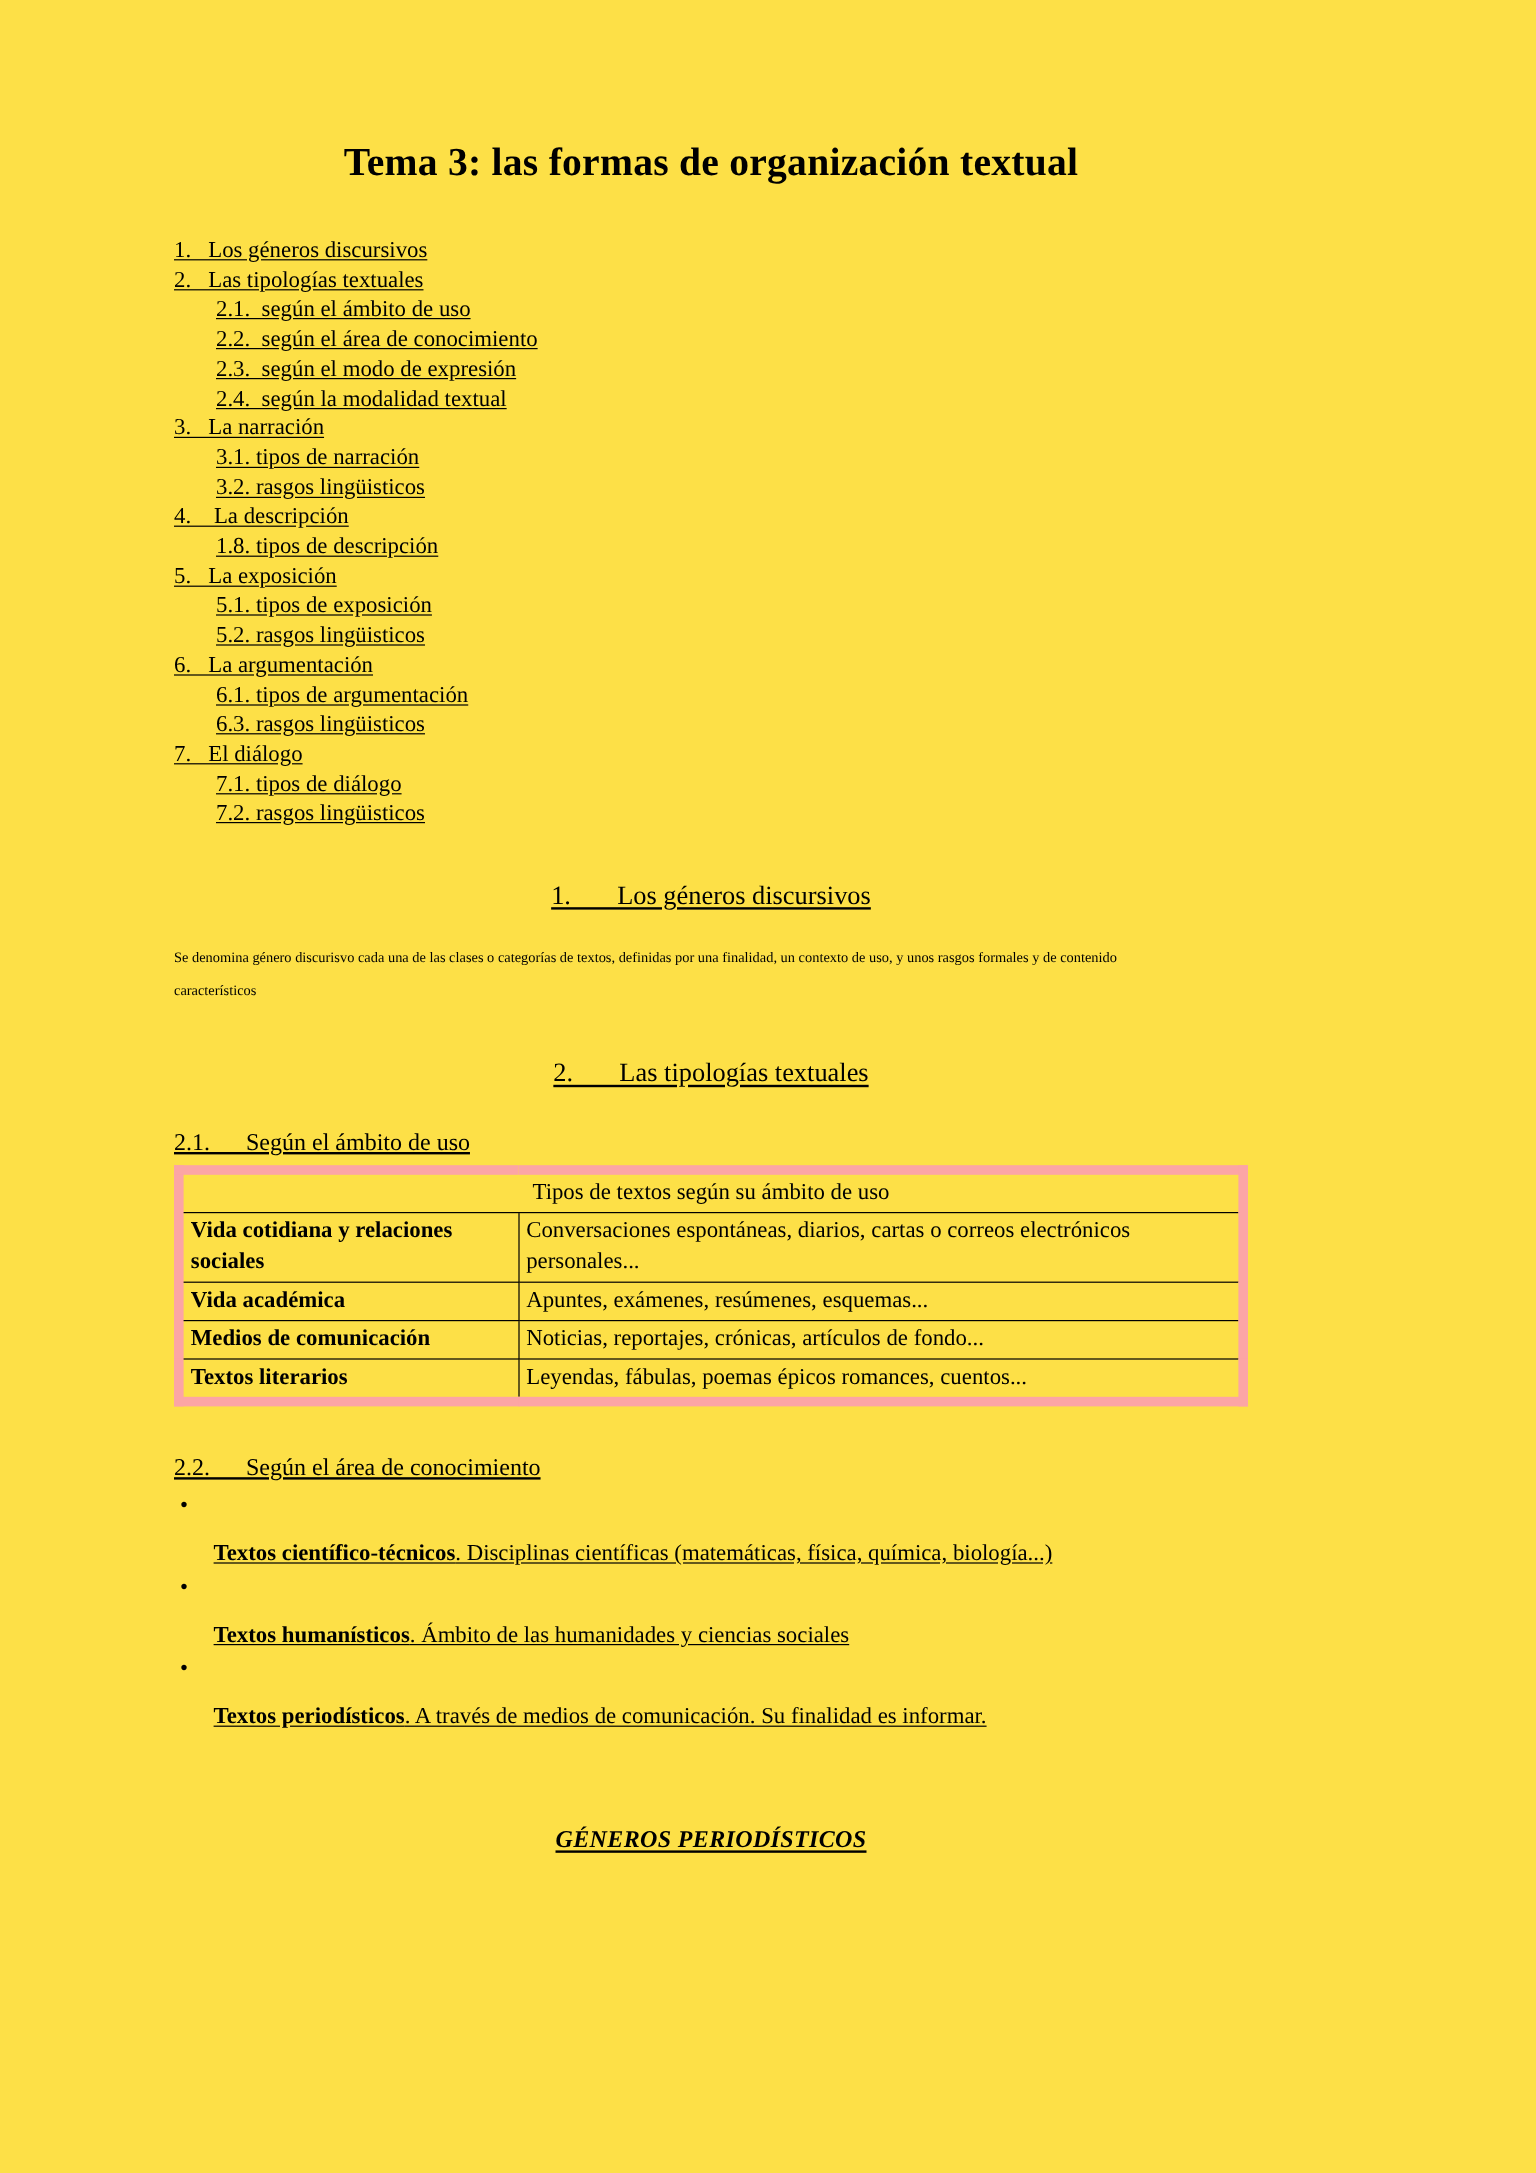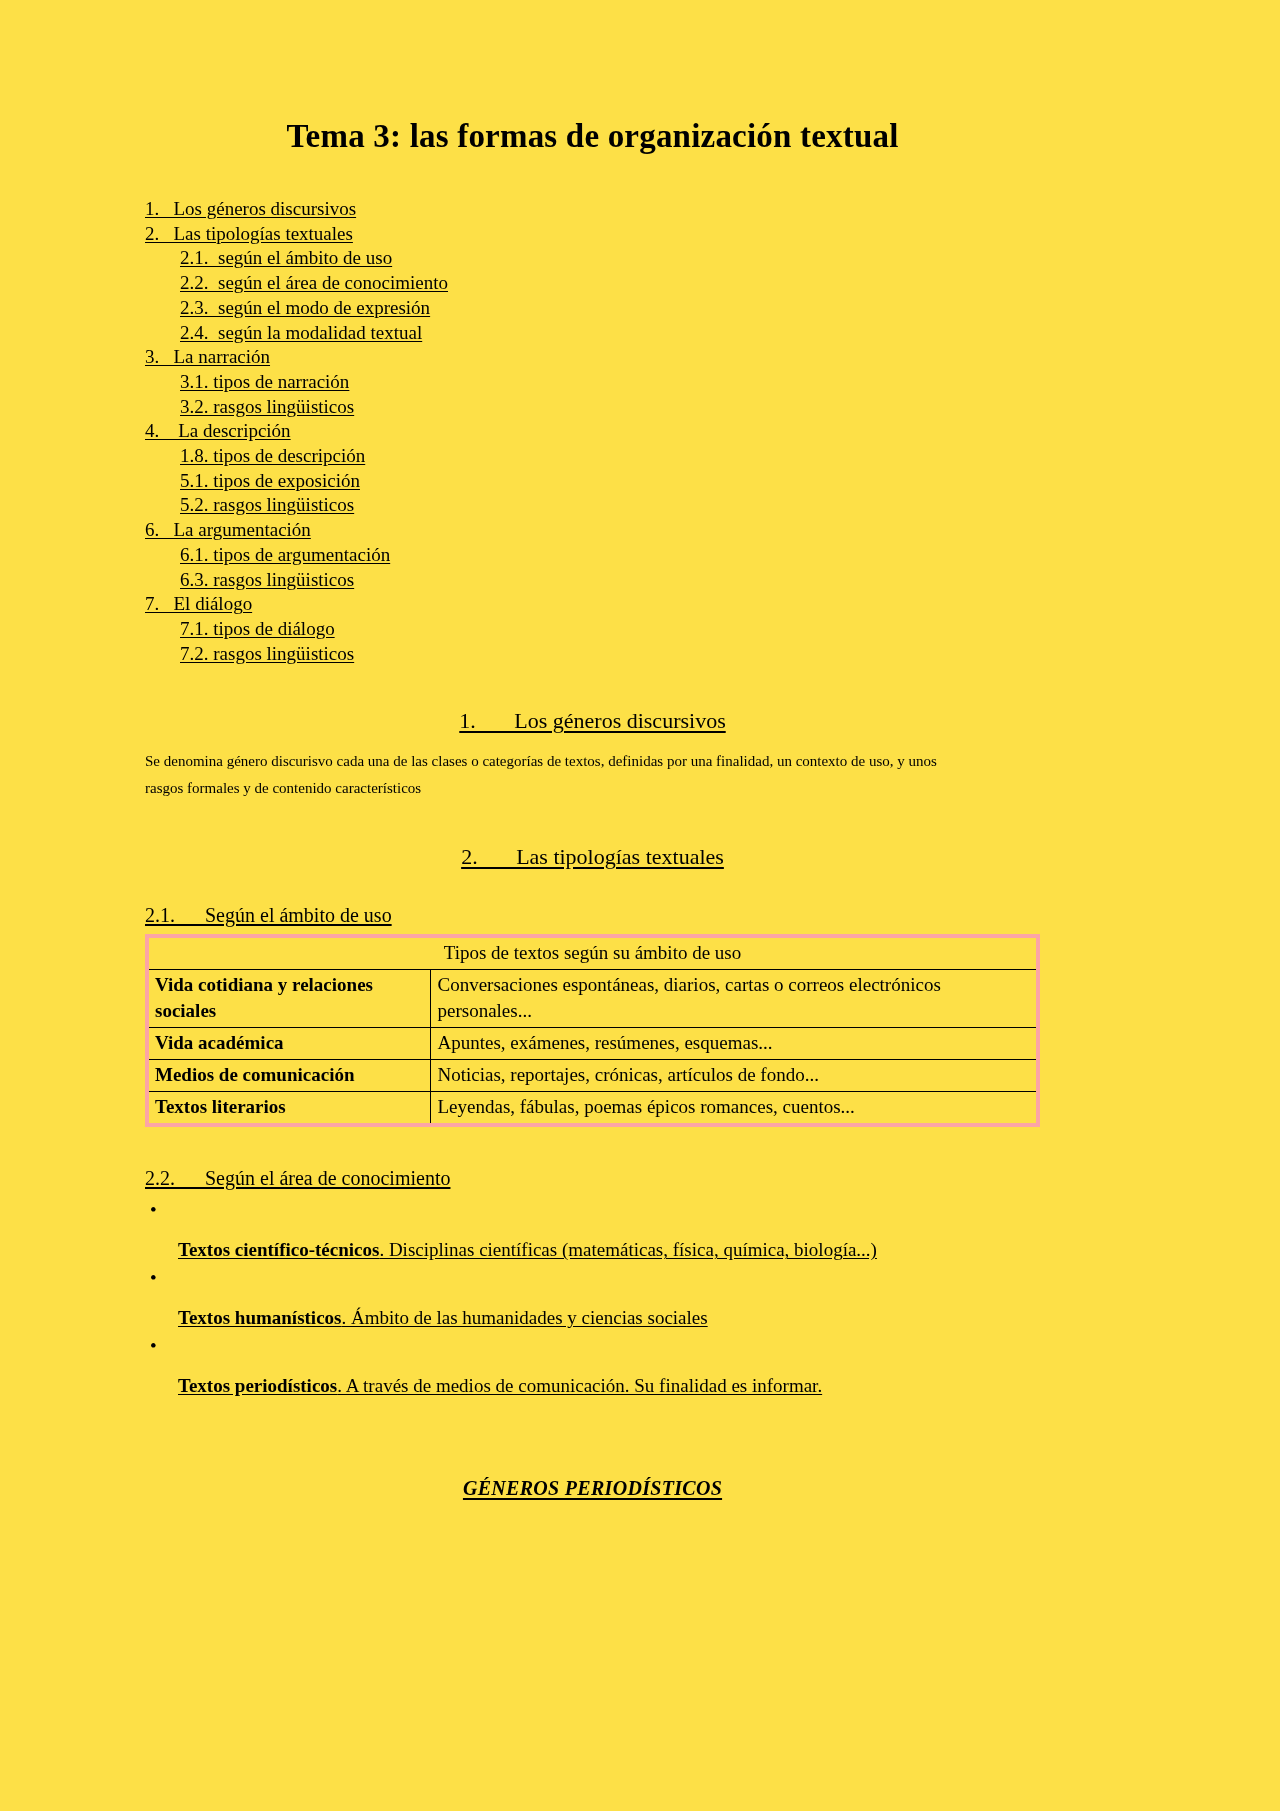--- a/index.html
+++ b/index.html
@@ -35,42 +35,42 @@
     font-size: 22px;
     font-weight: normal;
     text-align: center;
     text-decoration: underline;
     text-underline-offset: 3px;
     white-space: pre;
     margin-top: 42px;
   }
 
   .body-text {
-    font-size: 15px;
+    font-size: 12px;
     line-height: 27px;
-    margin-top: 14px;
+    margin-top: 26px;
     max-width: 800px;
   }
 
   .sub-heading {
     font-size: 20px;
     font-weight: normal;
     text-decoration: underline;
     text-underline-offset: 2px;
     white-space: pre;
     margin-top: 40px;
   }
   .sub-heading.first { margin-top: 34px; }
 
   table.types-table {
     border-collapse: collapse;
     width: 895px;
     margin-top: 7px;
     font-size: 19px;
-    border: 4px solid #fca5a5;
+    border: 8px solid #fca5a5;
   }
   table.types-table td {
     border: 1px solid #000000;
     padding: 2px 6px 3px 6px;
     vertical-align: top;
     line-height: 26px;
   }
   td.caption-cell { text-align: center; }
   td.term { width: 285px; font-weight: bold; }
   td.desc { width: 610px; }
@@ -105,20 +105,21 @@
       <div class="toc-item lvl0">2.   Las tipologías textuales</div>
       <div class="toc-item lvl1">2.1.  según el ámbito de uso</div>
       <div class="toc-item lvl1">2.2.  según el área de conocimiento</div>
       <div class="toc-item lvl1">2.3.  según el modo de expresión</div>
       <div class="toc-item lvl1">2.4.  según la modalidad textual</div>
       <div class="toc-item lvl0">3.   La narración</div>
       <div class="toc-item lvl1">3.1. tipos de narración</div>
       <div class="toc-item lvl1">3.2. rasgos lingüisticos</div>
       <div class="toc-item lvl0">4.    La descripción</div>
       <div class="toc-item lvl1">1.8. tipos de descripción</div>
+      <div class="toc-item lvl0">5.   La exposición</div>
       <div class="toc-item lvl1">5.1. tipos de exposición</div>
       <div class="toc-item lvl1">5.2. rasgos lingüisticos</div>
       <div class="toc-item lvl0">6.   La argumentación</div>
       <div class="toc-item lvl1">6.1. tipos de argumentación</div>
       <div class="toc-item lvl1">6.3. rasgos lingüisticos</div>
       <div class="toc-item lvl0">7.   El diálogo</div>
       <div class="toc-item lvl1">7.1. tipos de diálogo</div>
       <div class="toc-item lvl1">7.2. rasgos lingüisticos</div>
     </nav>
 

